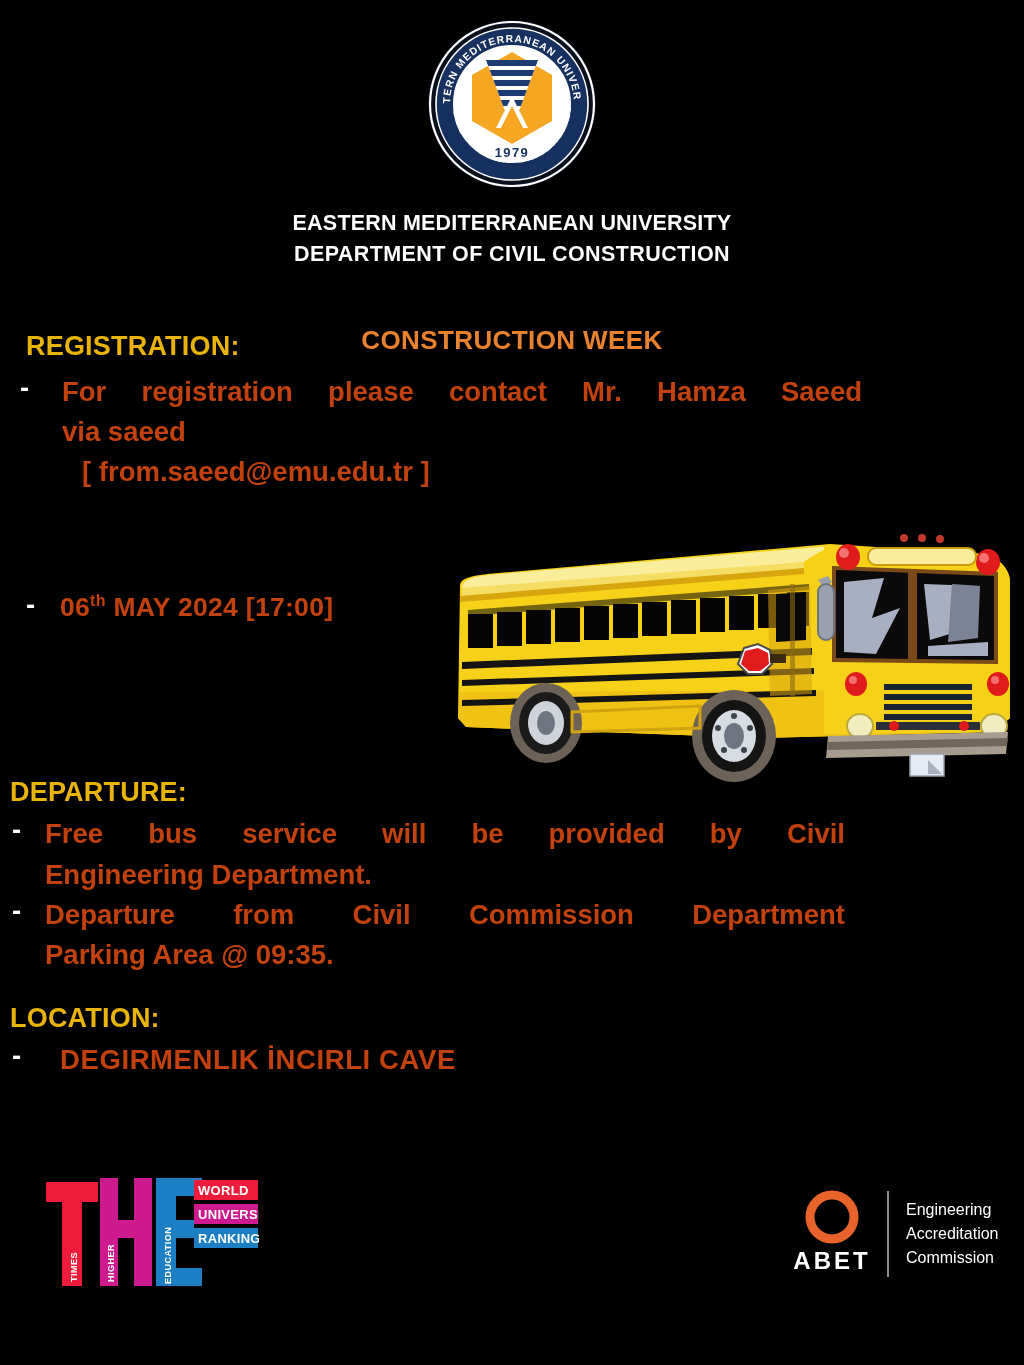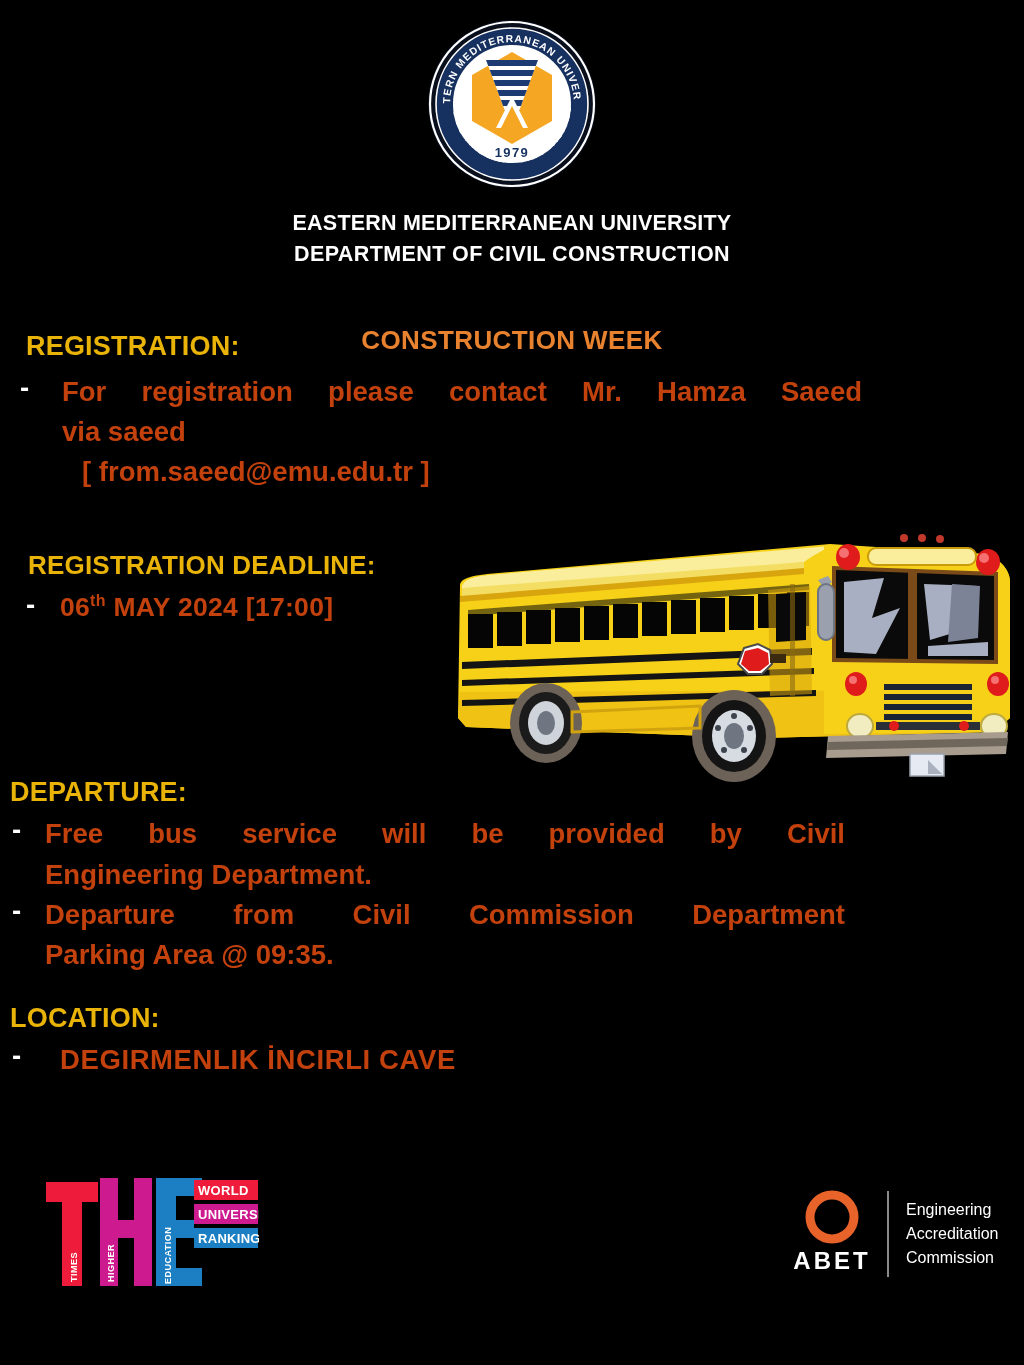--- a/index.html
+++ b/index.html
@@ -149,21 +149,20 @@
     <div class="l2">DEPARTMENT  OF  CIVIL CONSTRUCTION</div>
   </div>
   <div class="event-title">CONSTRUCTION WEEK</div>
 
   <div class="sec-head" id="reg-head">REGISTRATION:</div>
   <div class="dash" id="reg-dash">-</div>
   <div class="body-txt just" id="reg-line1">For registration please contact Mr. Hamza Saeed</div>
   <div class="body-txt" id="reg-line2">via saeed</div>
   <div class="body-txt" id="reg-email">[ from.saeed@emu.edu.tr ]</div>
 
-  <div class="sec-head" id="dl-head">REGISTRATION DEADLINE:</div>
   <div class="dash" id="dl-dash">-</div>
   <div class="body-txt" id="dl-line">
     <span>06</span><sup>th</sup><span> MAY 2024 [17:00]</span>
   </div>
 
   <div class="bus-wrap">
     <svg class="bus-svg" viewBox="0 0 592 272">
 
       <ellipse cx="300" cy="252" rx="250" ry="12" fill="#000000"></ellipse>
 

